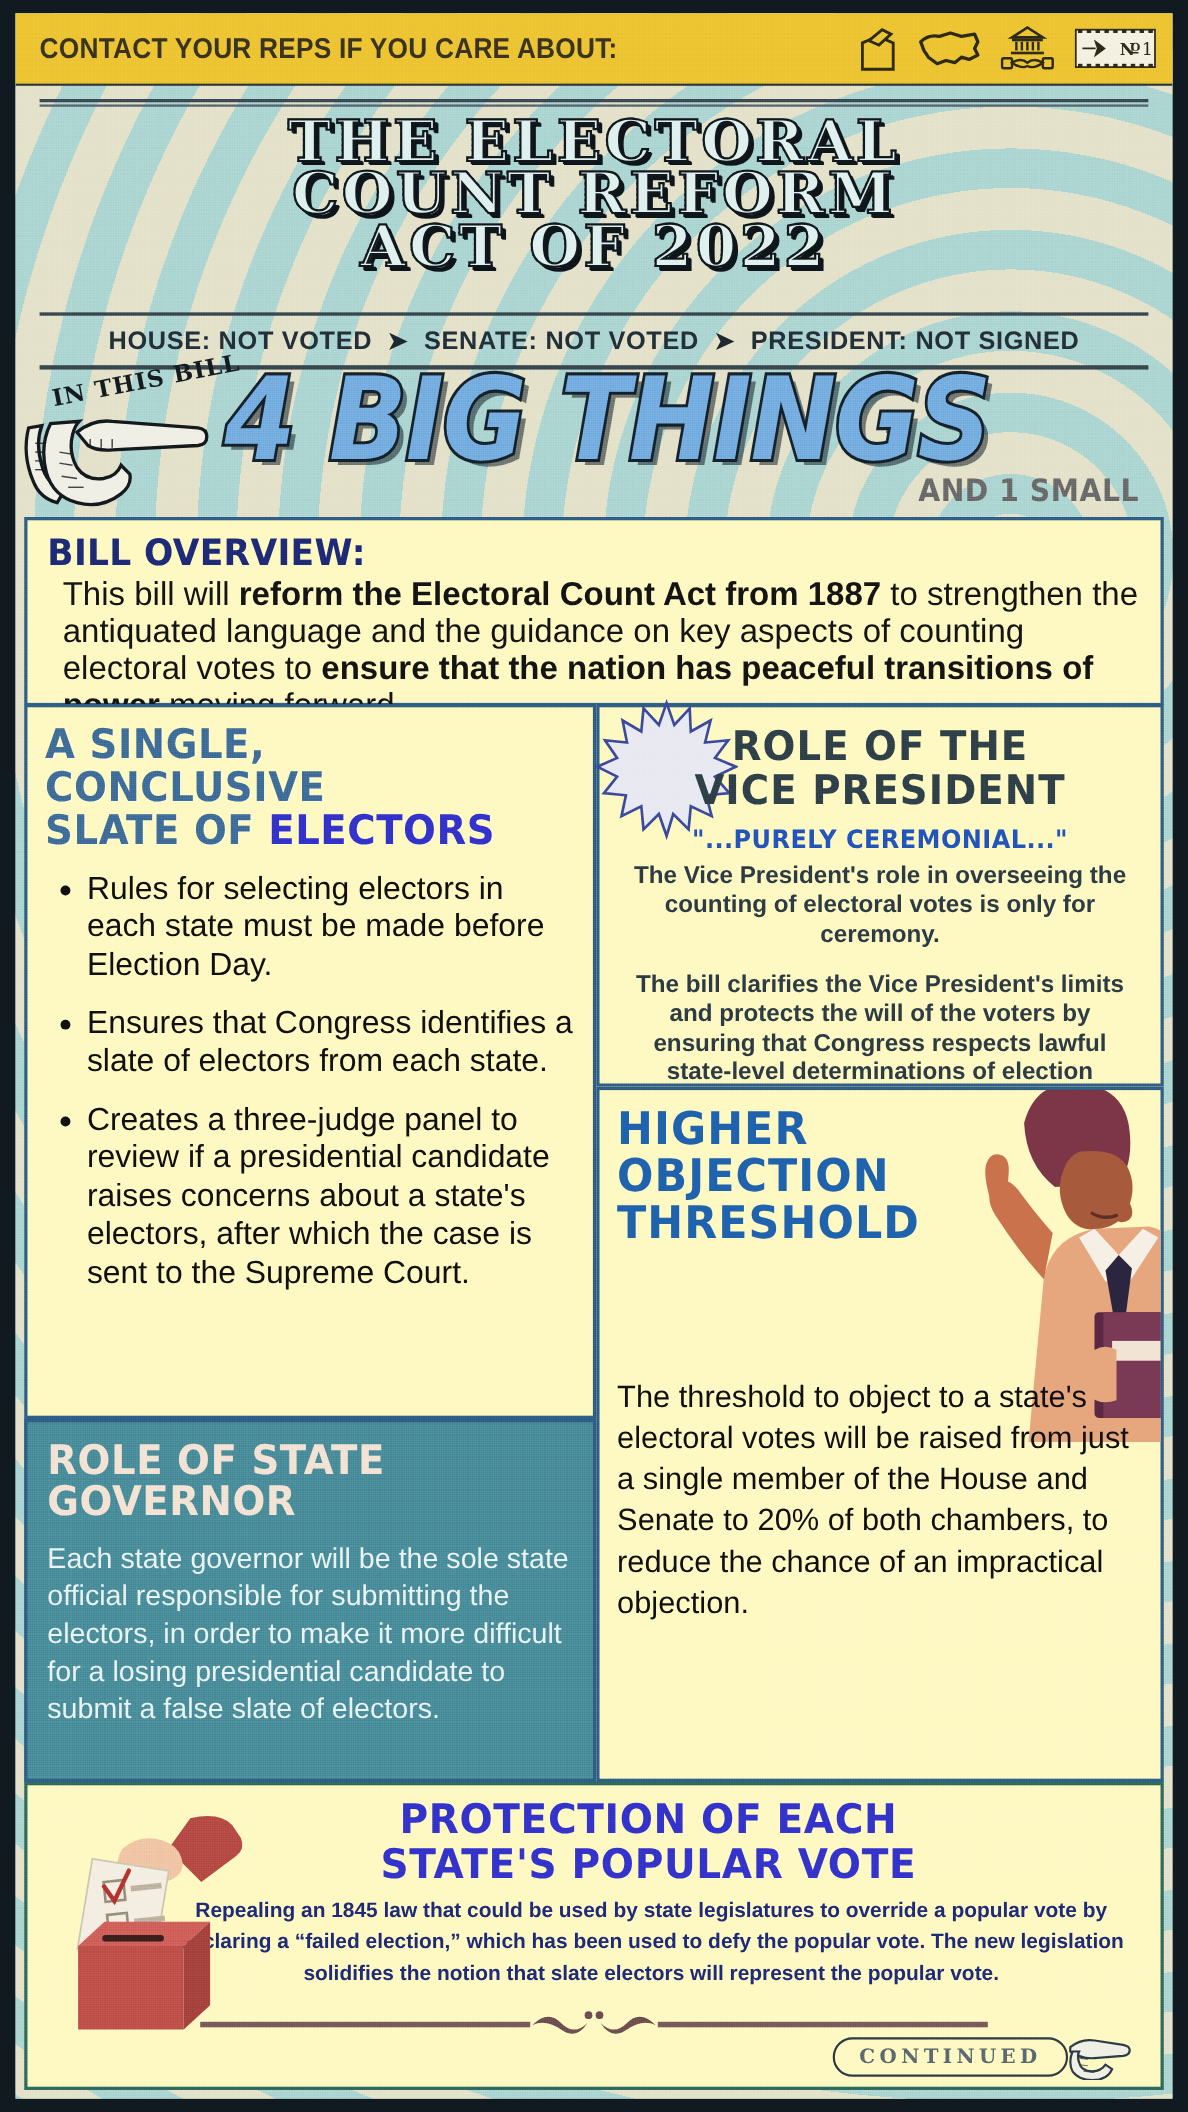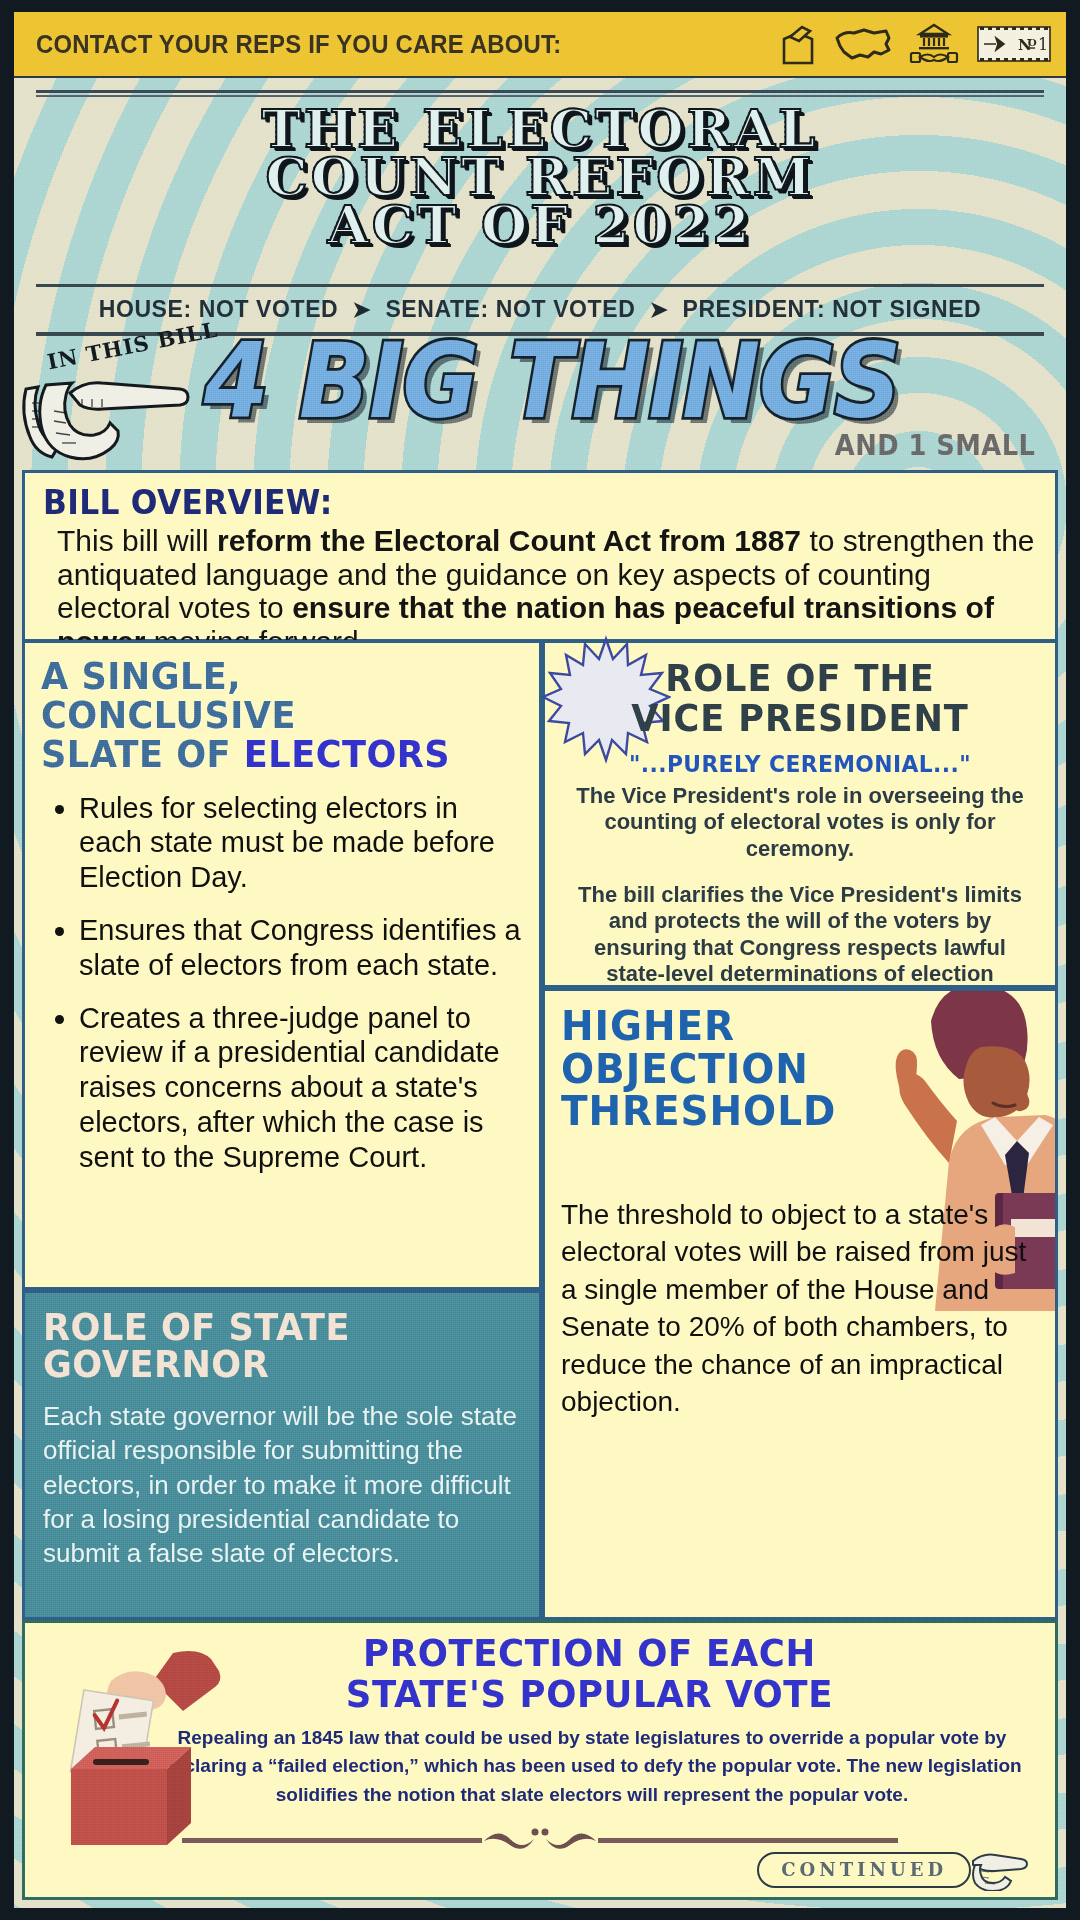--- a/index.html
+++ b/index.html
@@ -194,21 +194,21 @@
   }
 
   
   .thr{left:528px;top:976px;width:516px;height:632px;padding:14px 16px 0 16px;overflow:hidden;}
   .thr-head{
     font-family:"DejaVu Sans", sans-serif;font-weight:bold;
     font-size:41px;line-height:1.04;color:#1f62ad;letter-spacing:1px;
     transform:scaleX(.95);transform-origin:left;position:relative;z-index:3;
   }
   .thr-body{
-    margin-top:63px;font-size:28px;line-height:1.34;color:#101010;position:relative;z-index:3;
+    margin-top:118px;font-size:28px;line-height:1.34;color:#101010;position:relative;z-index:3;
   }
   .person{position:absolute;right:-6px;top:-10px;z-index:2;}
 
   
   .pop{left:8px;top:1608px;width:1036px;height:280px;border-color:#2f6b5e;padding:10px 0 0 0;}
   .pop-head{
     text-align:center;font-family:"DejaVu Sans", sans-serif;font-weight:bold;
     font-size:37px;line-height:1.12;color:#3333cc;letter-spacing:.6px;
     margin-left:120px;padding-right:22px;transform:scaleX(.96);
   }

